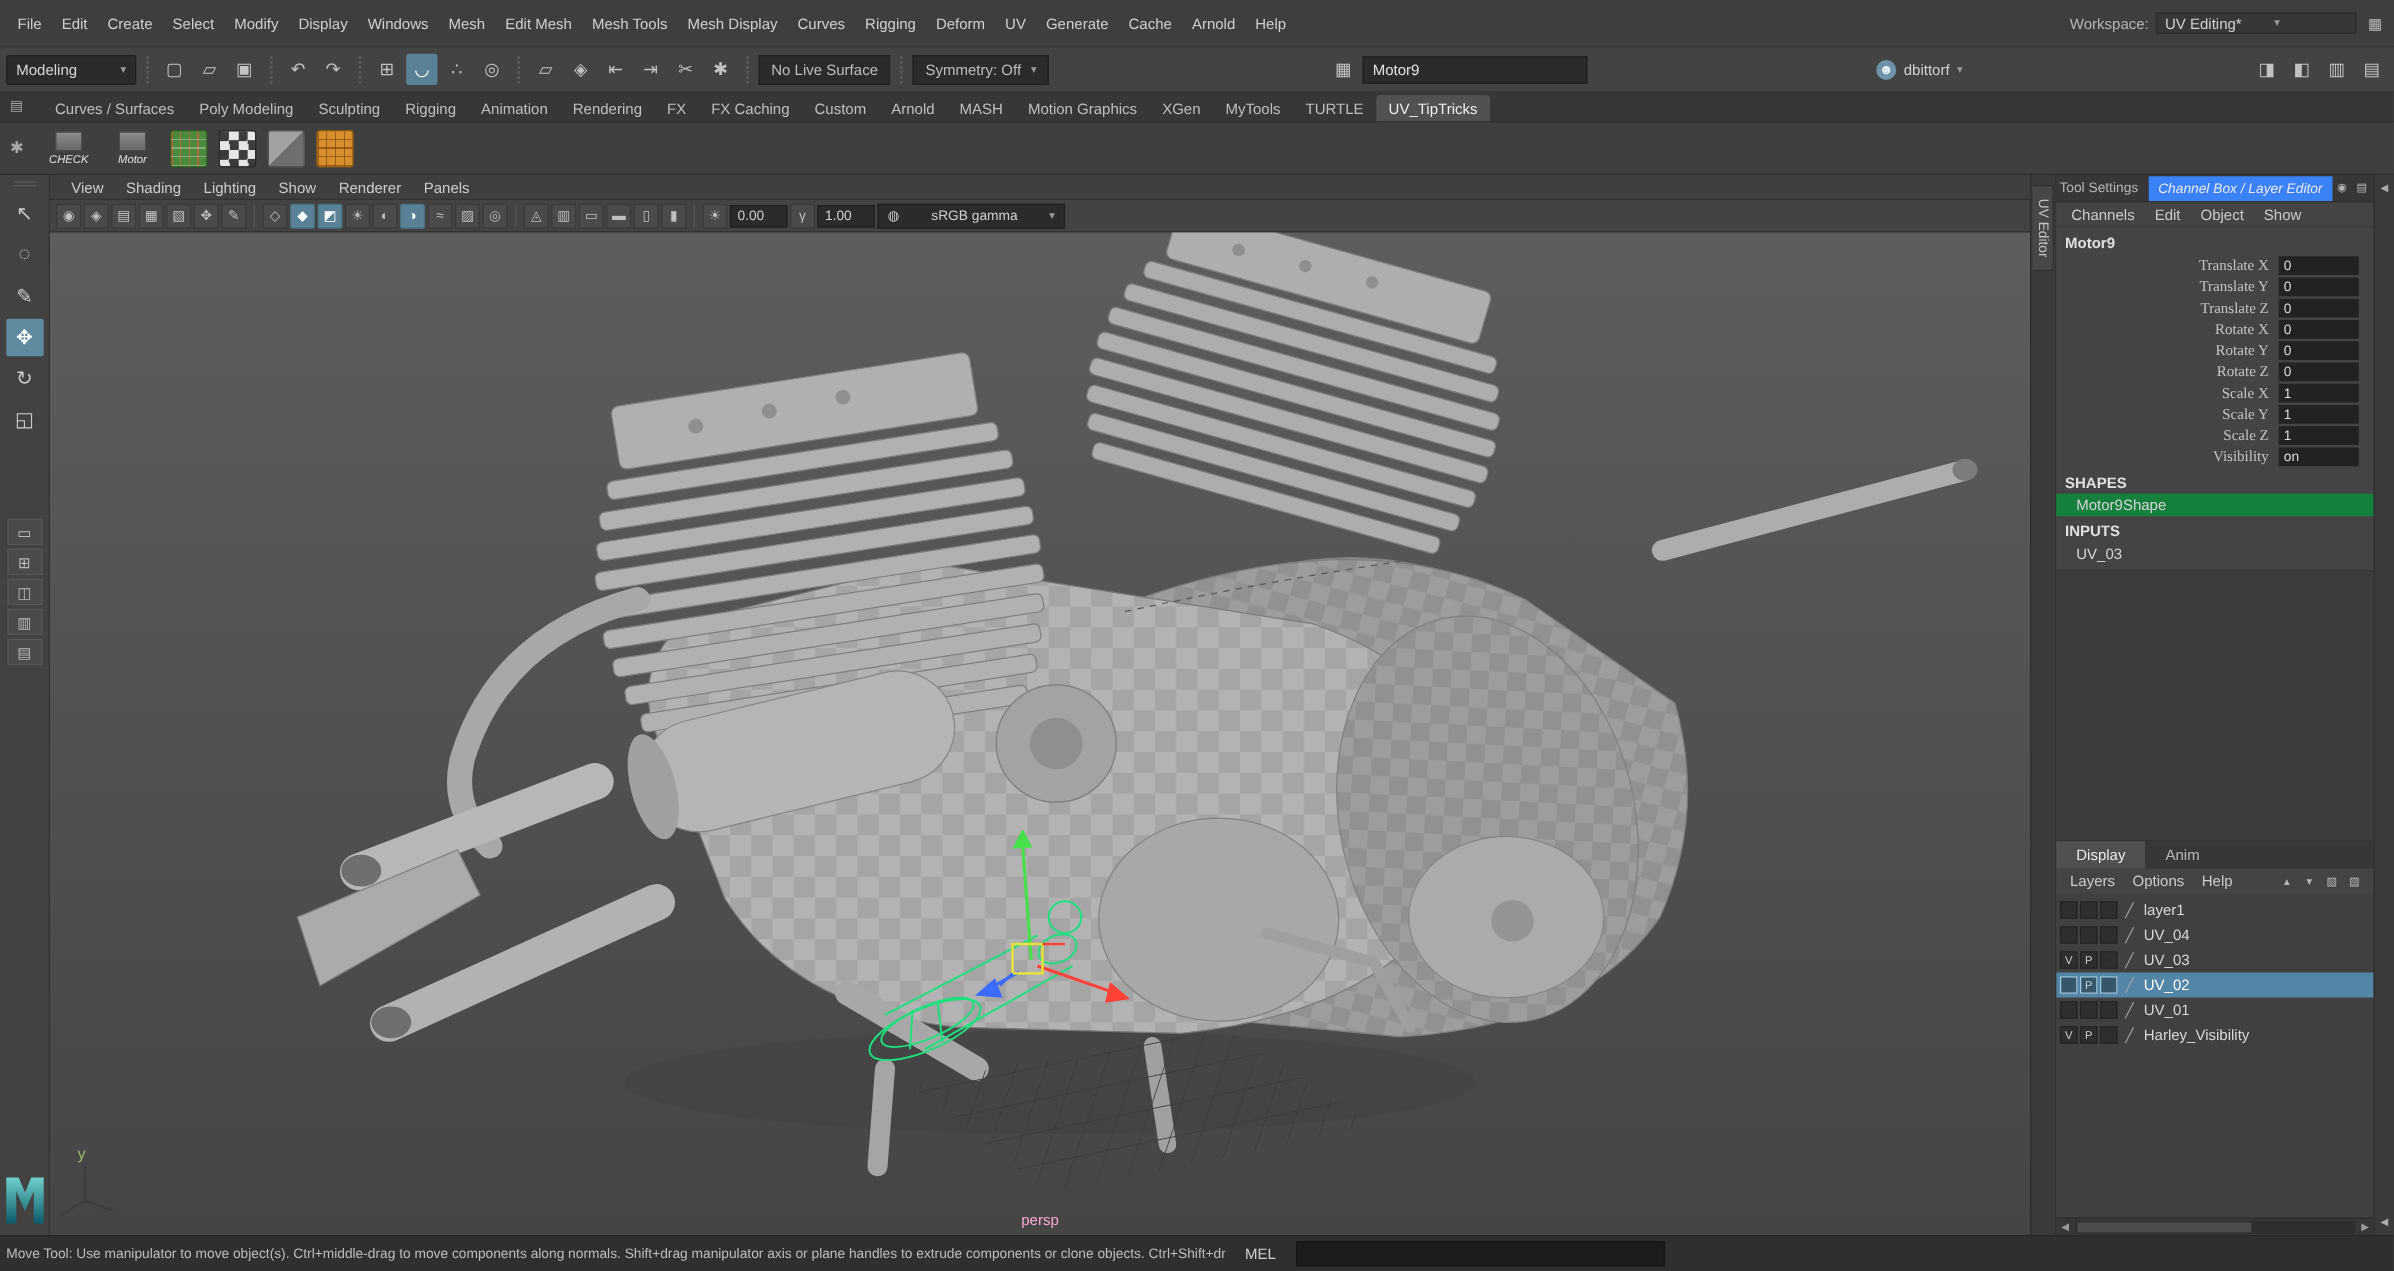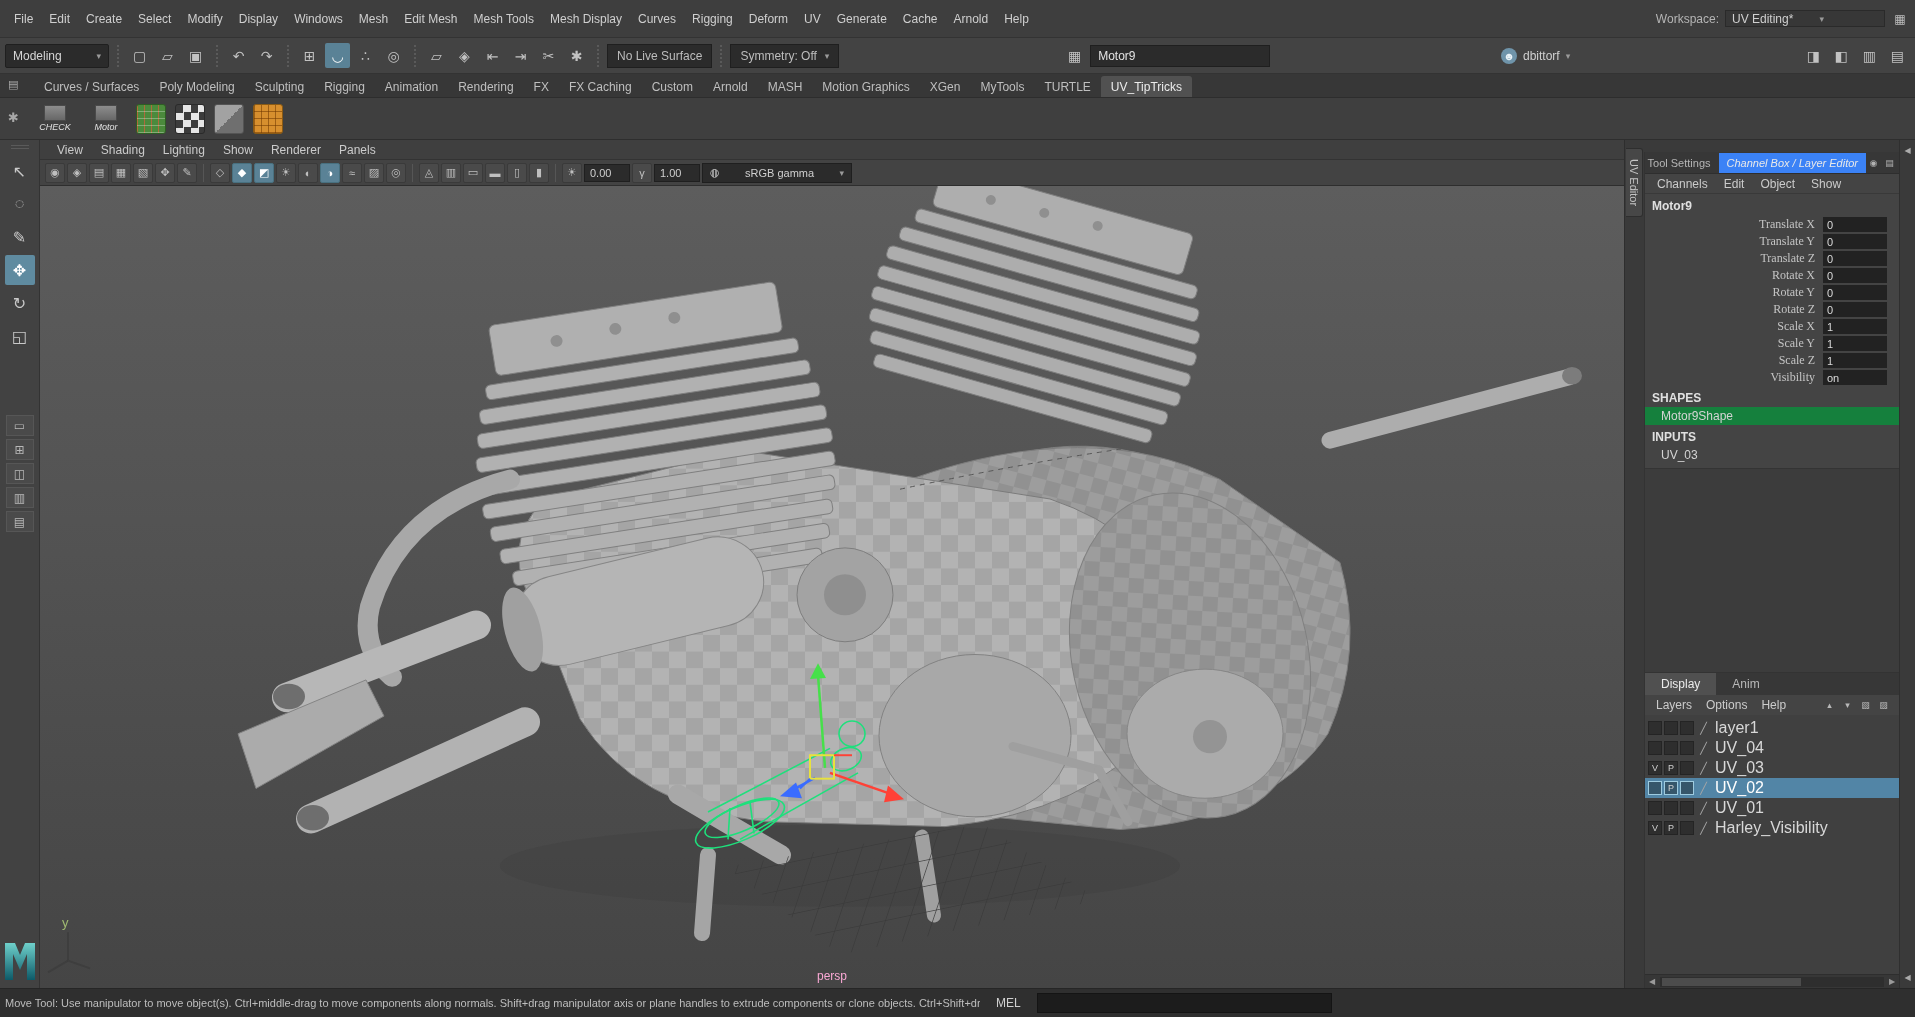--- a/index.html
+++ b/index.html
@@ -63,21 +63,21 @@
   .vfield{width:46px;height:18px;background:#2b2b2b;border:1px solid #1f1f1f;color:#cfcfcf;font-size:11px;display:flex;align-items:center;padding:0 5px;}
   .colorspace{height:20px;background:#2b2b2b;border:1px solid #1f1f1f;display:flex;align-items:center;gap:10px;padding:0 7px;font-size:11px;color:#cfcfcf;min-width:150px;justify-content:space-between;}
   .viewport{flex:1;position:relative;min-height:0;background:#4c4c4c;}
   .viewport svg.scene{display:block;width:100%;height:100%;}
   .persp-label{position:absolute;left:50%;bottom:5px;transform:translateX(-50%);font-size:12px;color:#f9a8d4;}
 
   .uv-strip{width:20px;background:#3a3a3a;border-left:1px solid #2e2e2e;display:flex;flex-direction:column;align-items:center;flex:0 0 auto;}
   .uv-tab{writing-mode:vertical-rl;font-size:11px;color:#c4c4c4;background:#474747;border:1px solid #2e2e2e;border-left:none;border-radius:0 3px 3px 0;padding:10px 2px;margin-top:8px;}
 
   
-  .right-panel{width:255px;background:#424242;border-left:1px solid #333;display:flex;flex-direction:column;flex:0 0 auto;margin-top:12px;}
+  .right-panel{width:255px;background:#424242;border-left:1px solid #333;display:flex;flex-direction:column;flex:0 0 auto;}
   .rp-header{height:22px;background:#373737;border-bottom:1px solid #2e2e2e;display:flex;align-items:center;overflow:hidden;flex:0 0 auto;}
   .rp-tab{padding:4px 8px;font-size:11px;color:#b5b5b5;white-space:nowrap;}
   .rp-tab.partial{max-width:74px;overflow:hidden;direction:rtl;}
   .rp-tab.active{background:#3b82f6;color:#e8e8e8;font-style:italic;}
   .rp-hicons{margin-left:auto;display:flex;gap:1px;padding-right:2px;}
   .rp-hicon{width:15px;height:15px;font-size:9px;color:#b2b2b2;display:flex;align-items:center;justify-content:center;}
   .cb-menus{height:20px;background:#444;border-bottom:1px solid #393939;display:flex;align-items:center;padding:0 4px;flex:0 0 auto;}
   .cb-menu{padding:2px 8px;font-size:12px;color:#cbcbcb;}
   .cb-body{padding:2px 0 4px;background:#444;flex:0 0 auto;}
   .cb-object{font-weight:bold;color:#e0e0e0;padding:3px 7px;font-size:12px;}
@@ -96,21 +96,21 @@
   .le-menus{height:20px;background:#444;display:flex;align-items:center;padding:0 4px;flex:0 0 auto;}
   .le-menu{padding:2px 7px;font-size:12px;color:#cbcbcb;}
   .le-icons{margin-left:auto;display:flex;gap:3px;padding-right:4px;}
   .le-icon{width:15px;height:15px;font-size:9px;color:#b8b8b8;display:flex;align-items:center;justify-content:center;}
   .le-list{flex:1;background:#404040;overflow:hidden;padding-top:3px;}
   .layer-row{height:20px;display:flex;align-items:center;gap:2px;padding:0 3px;}
   .layer-row.selected{background:#5285a6;}
   .lr-box{width:14px;height:14px;background:#2e2e2e;border:1px solid #242424;font-size:9px;color:#cfcfcf;display:flex;align-items:center;justify-content:center;flex:0 0 auto;}
   .layer-row.selected .lr-box{background:#36566a;border-color:#9ecbdf;}
   .lr-diag{width:15px;text-align:center;color:#a6a6a6;font-size:11px;flex:0 0 auto;}
-  .lr-name{font-size:16px;color:#d8d8d8;padding-left:2px;white-space:nowrap;}
+  .lr-name{font-size:12px;color:#d8d8d8;padding-left:2px;white-space:nowrap;}
   .layer-row.selected .lr-name{color:#fff;}
   .le-scrollbar{height:14px;background:#373737;border-top:1px solid #2e2e2e;display:flex;align-items:center;flex:0 0 auto;}
   .le-sb-btn{width:14px;font-size:8px;color:#9a9a9a;text-align:center;}
   .le-sb-track{flex:1;height:10px;background:#2e2e2e;margin:0 1px;position:relative;}
   .le-sb-thumb{position:absolute;left:2px;top:1px;width:62%;height:8px;background:#4c4c4c;}
 
   .edge-strip{width:16px;background:#3a3a3a;border-left:1px solid #2f2f2f;display:flex;flex-direction:column;align-items:center;flex:0 0 auto;}
   .edge-arrow{font-size:8px;color:#ababab;padding:6px 0;}
   .edge-arrow.bottom{margin-top:auto;}
 

